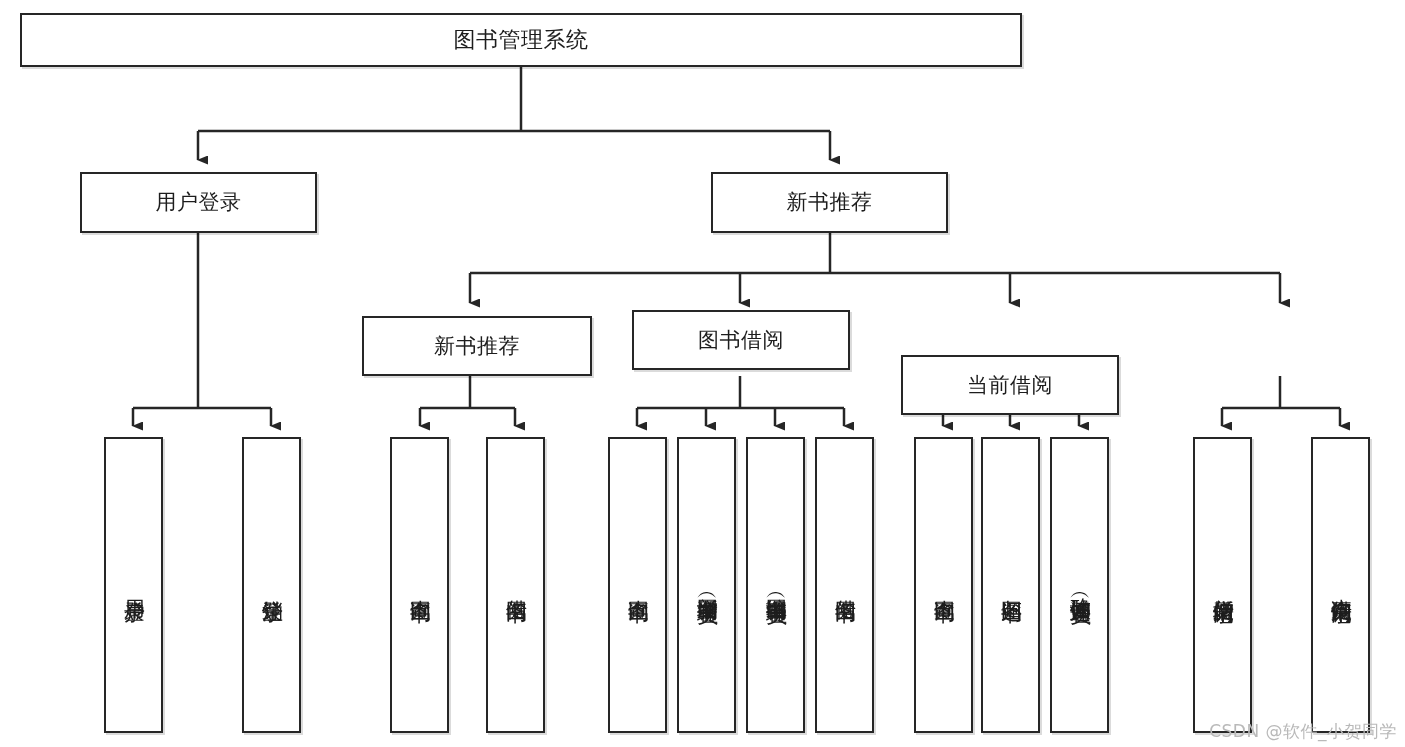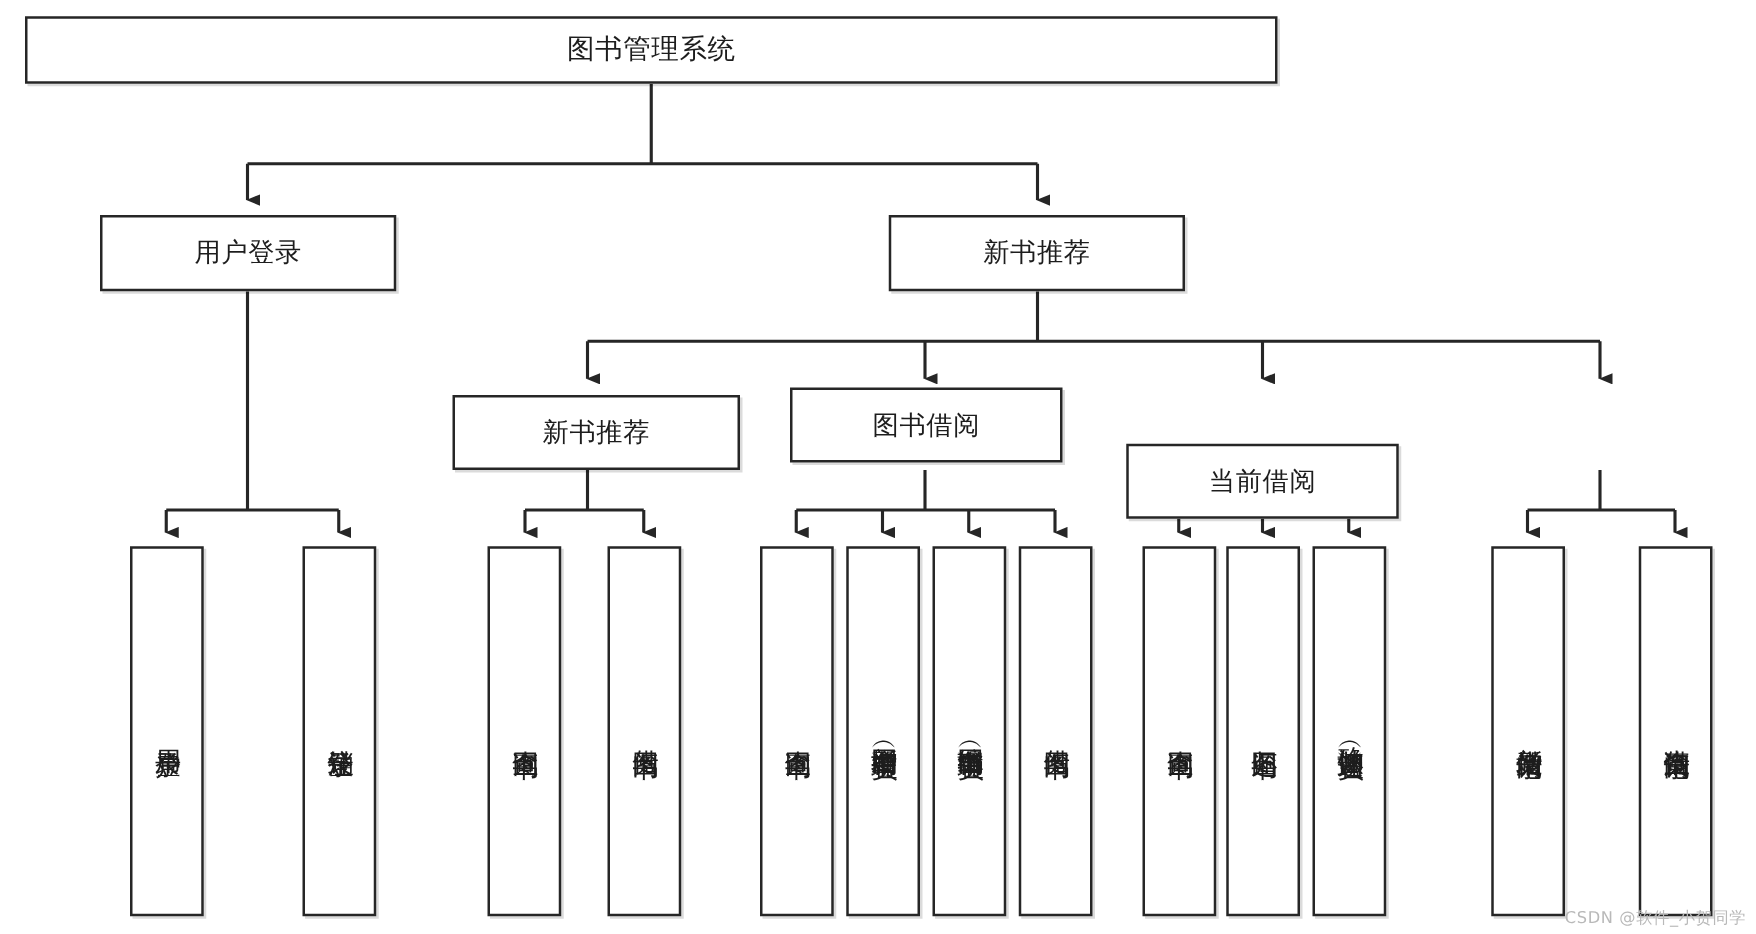--- a/index.html
+++ b/index.html
@@ -51,21 +51,21 @@
     line-height: 1.42;
     letter-spacing: 1px;
     white-space: nowrap;
     max-height: 100%;
   }
   .node.root .lbl { font-size: 22px; }
   .watermark {
     position: absolute;
     right: 8px;
     bottom: 4px;
-    font-size: 13px;
+    font-size: 17px;
     color: #b9b9b9;
     letter-spacing: 0.5px;
     white-space: nowrap;
   }
 </style>
 </head>
 <body>
 
 <div id="canvas">
 

